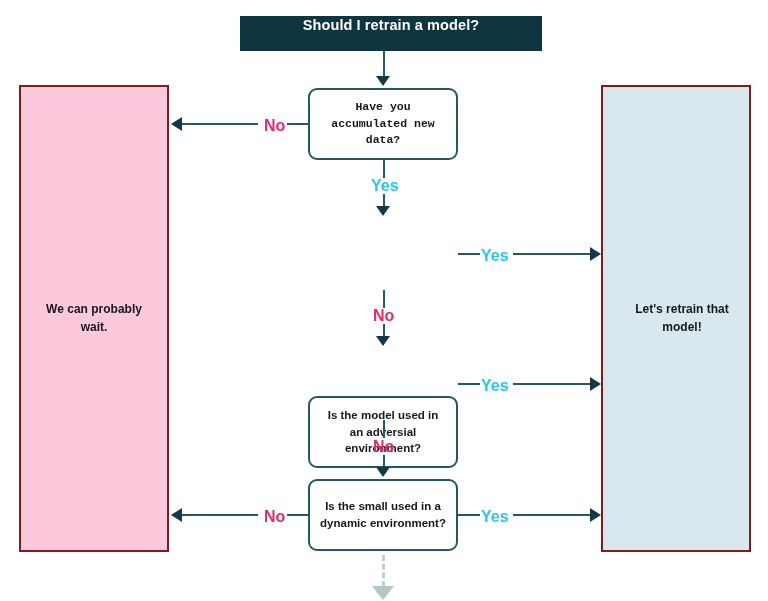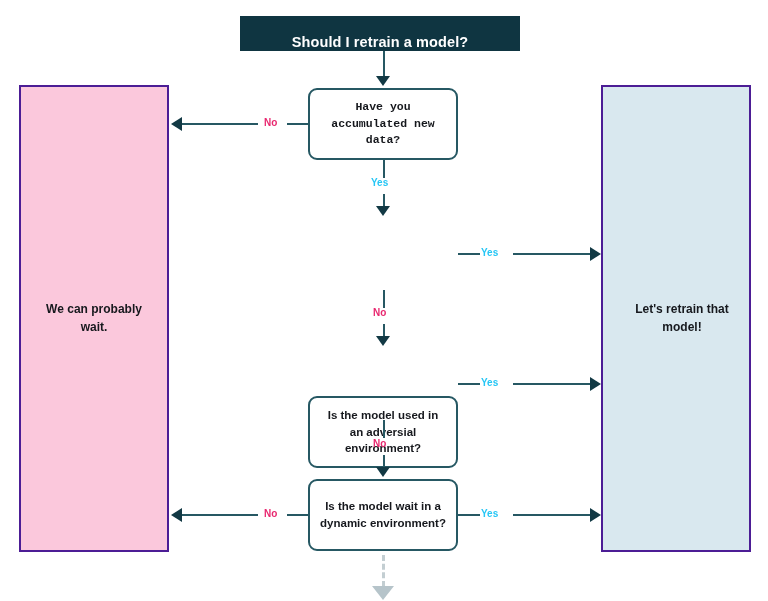--- a/index.html
+++ b/index.html
@@ -16,27 +16,27 @@
     height: 601px;
     background: #ffffff;
     overflow: hidden;
   }
 
   
   .title-banner {
     position: absolute;
     left: 240px;
     top: 16px;
-    width: 280px;
+    width: 302px;
     height: 35px;
     background: #0f3541;
     border: 1px solid #0f3541;
     box-sizing: border-box;
     display: flex;
-    align-items: flex-end;
+    align-items: flex-start;
     justify-content: center;
   }
   .title-banner span {
     color: #ffffff;
     font-size: 14.5px;
     font-weight: bold;
     letter-spacing: 0.1px;
   }
 
   
@@ -62,21 +62,21 @@
   }
   #box1 { left: 308px; top: 88px; font-family: Liberation Mono, monospace; }
   #box2 { left: 308px; top: 218px; }
   #box3 { left: 308px; top: 348px; margin-top: 48px; }
   #box4 { left: 308px; top: 479px; }
 
   
   .panel {
     position: absolute;
     box-sizing: border-box;
-    border: 2px solid #4c1d95;
+    border: 2px solid #7f1d1d;
     display: flex;
     align-items: center;
     justify-content: center;
     text-align: center;
     padding: 0 20px;
   }
   .panel span {
     font-size: 12px;
     font-weight: bold;
     color: #16181d;
@@ -145,21 +145,21 @@
     width: 0;
     height: 0;
     border-left: 11px solid transparent;
     border-right: 11px solid transparent;
     border-top: 14px solid #b6c4ca;
   }
 
   
   .edge-label {
     position: absolute;
-    font-size: 10px;
+    font-size: 16px;
     font-weight: bold;
     white-space: nowrap;
   }
   .label-yes { color: #26c6f5; }
   .label-no  { color: #e8286f; }
 </style>
 </head>
 <body>
 
 <div id="canvas">
@@ -212,21 +212,21 @@
   <div class="edge-label label-yes" style="left:481px; top:377px;">Yes</div>
   <div class="hline" style="left:513px; top:383px; width:78px;"></div>
   <div class="arrow-right" style="left:590px; top:377px;"></div>
 
   <div class="vline" style="left:383px; top:420px; height:18px;"></div>
   <div class="edge-label label-no" style="left:373px; top:438px;">No</div>
   <div class="vline" style="left:383px; top:455px; height:13px;"></div>
   <div class="arrow-down" style="left:376px; top:467px;"></div>
 
   <div class="decision" id="box4">
-    <span>Is the model wait in a dynamic environment?</span>
+    <span>Is the small used in a dynamic environment?</span>
   </div>
 
   <div class="hline" style="left:287px; top:514px; width:22px;"></div>
   <div class="hline" style="left:182px; top:514px; width:76px;"></div>
   <div class="arrow-left" style="left:171px; top:508px;"></div>
   <div class="edge-label label-no" style="left:264px; top:508px;">No</div>
 
   <div class="hline" style="left:458px; top:514px; width:22px;"></div>
   <div class="edge-label label-yes" style="left:481px; top:508px;">Yes</div>
   <div class="hline" style="left:513px; top:514px; width:78px;"></div>

